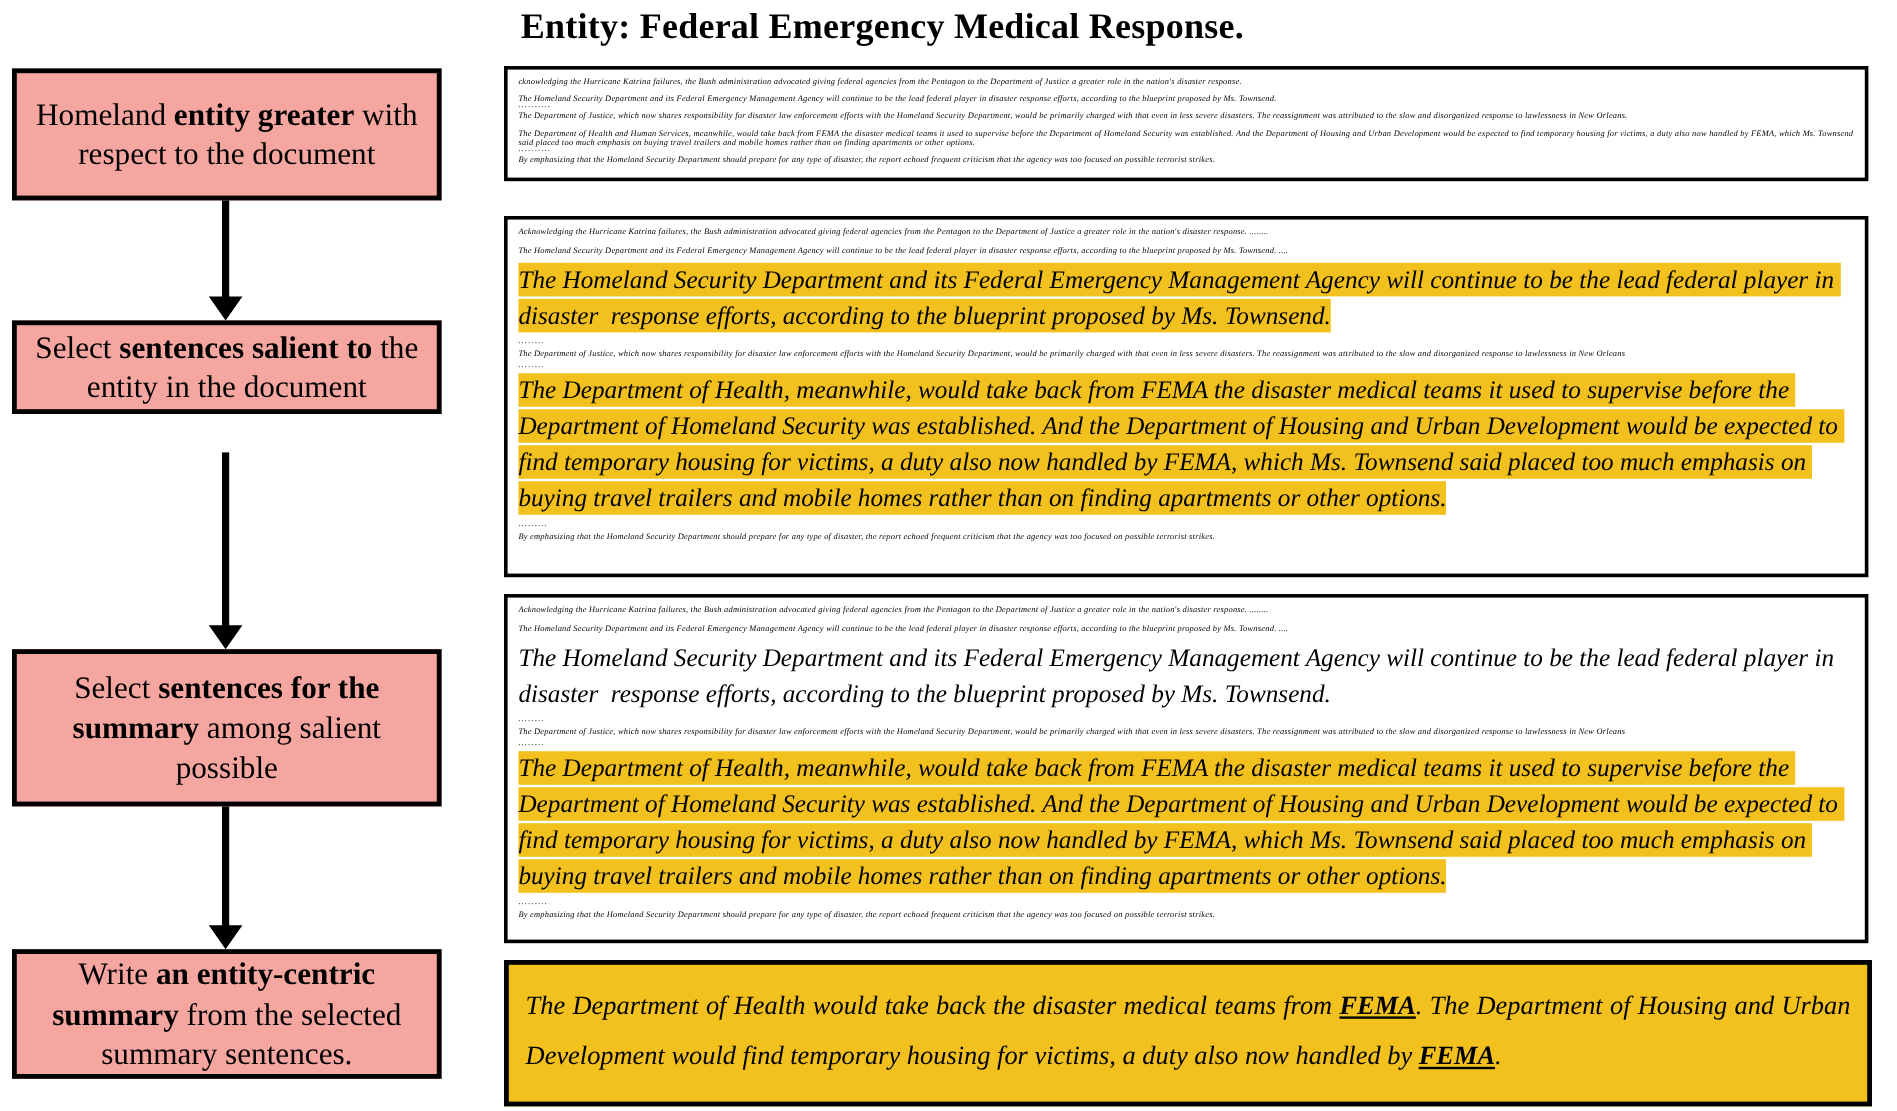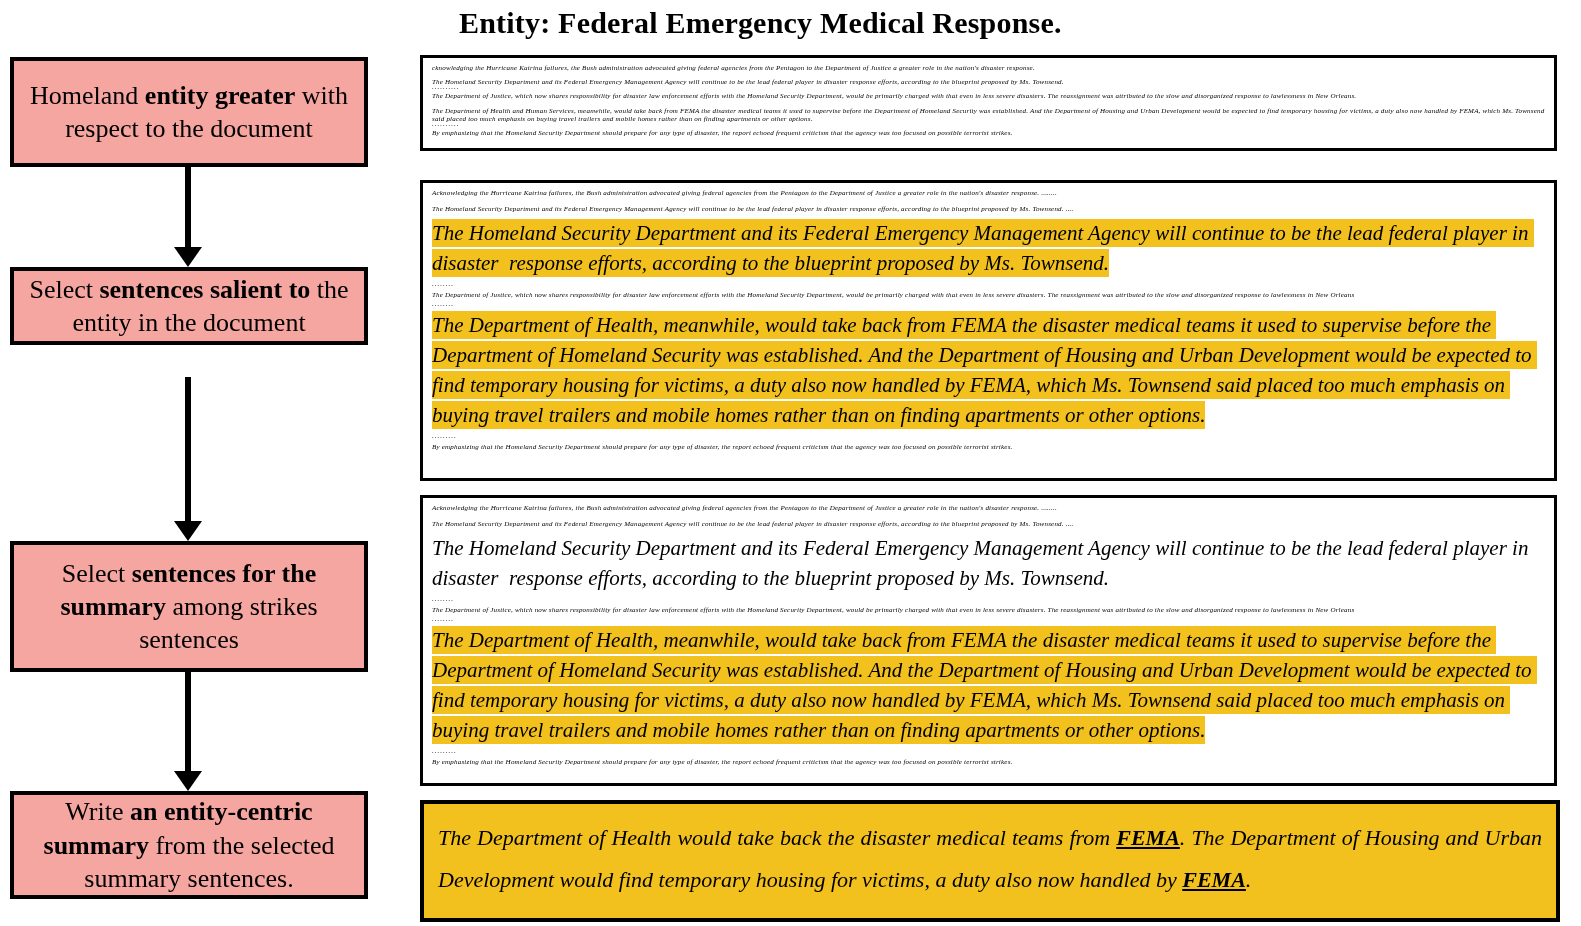--- a/index.html
+++ b/index.html
@@ -1,20 +1,20 @@
 <!DOCTYPE html>
 <html style="--step_box: #F6A6A0; --highlight: #F2C11E; --border: #000000;"><head>
 <meta charset="utf-8">
 <style>
   * { margin:0; padding:0; box-sizing:border-box; }
   html,body { background:#ffffff; }
   body { font-family:"Liberation Serif","DejaVu Serif",serif; color:#000; }
   .canvas { position:relative; width:1581px; height:926px; background:#fff; overflow:hidden; }
 
-  .title { position:absolute; left:434px; top:6px; font-size:30px; font-weight:bold; letter-spacing:0.2px;margin-left:25px; }
+  .title { position:absolute; left:434px; top:6px; font-size:30px; font-weight:bold; letter-spacing:0.2px; }
 
   
   .flow-box { position:absolute; left:10px; width:358px; background:var(--step_box,#F6A6A0);
               border:4px solid var(--border,#000); display:flex; align-items:center; justify-content:center;
               text-align:center; font-size:26px; line-height:1.27; padding:6px 12px; }
   .flow-box b { font-weight:bold; }
 
   .arrow { position:absolute; left:168px; width:40px; }
   .arrow .shaft { position:absolute; left:17px; top:0; bottom:14px; width:6px; background:var(--border,#000); }
   .arrow .head  { position:absolute; left:6px; bottom:0; width:0; height:0;
@@ -60,21 +60,21 @@
   <div class="flow-box" style="top:267px; height:78px;">
     <div><span>Select </span><b>sentences salient to</b><span> the entity in the document</span></div>
   </div>
 
   <div class="arrow" style="top:377px; height:164px;">
     <div class="shaft"></div>
     <div class="head"></div>
   </div>
 
   <div class="flow-box" style="top:541px; height:131px;">
-    <div><span>Select </span><b>sentences for the summary</b><span> among strikes sentences</span></div>
+    <div><span>Select </span><b>sentences for the summary</b><span> among salient possible</span></div>
   </div>
 
   <div class="arrow" style="top:672px; height:119px;">
     <div class="shaft"></div>
     <div class="head"></div>
   </div>
 
   <div class="flow-box" style="top:791px; height:108px;">
     <div><span>Write </span><b>an entity-centric summary</b><span> from the selected summary sentences.</span></div>
   </div>

